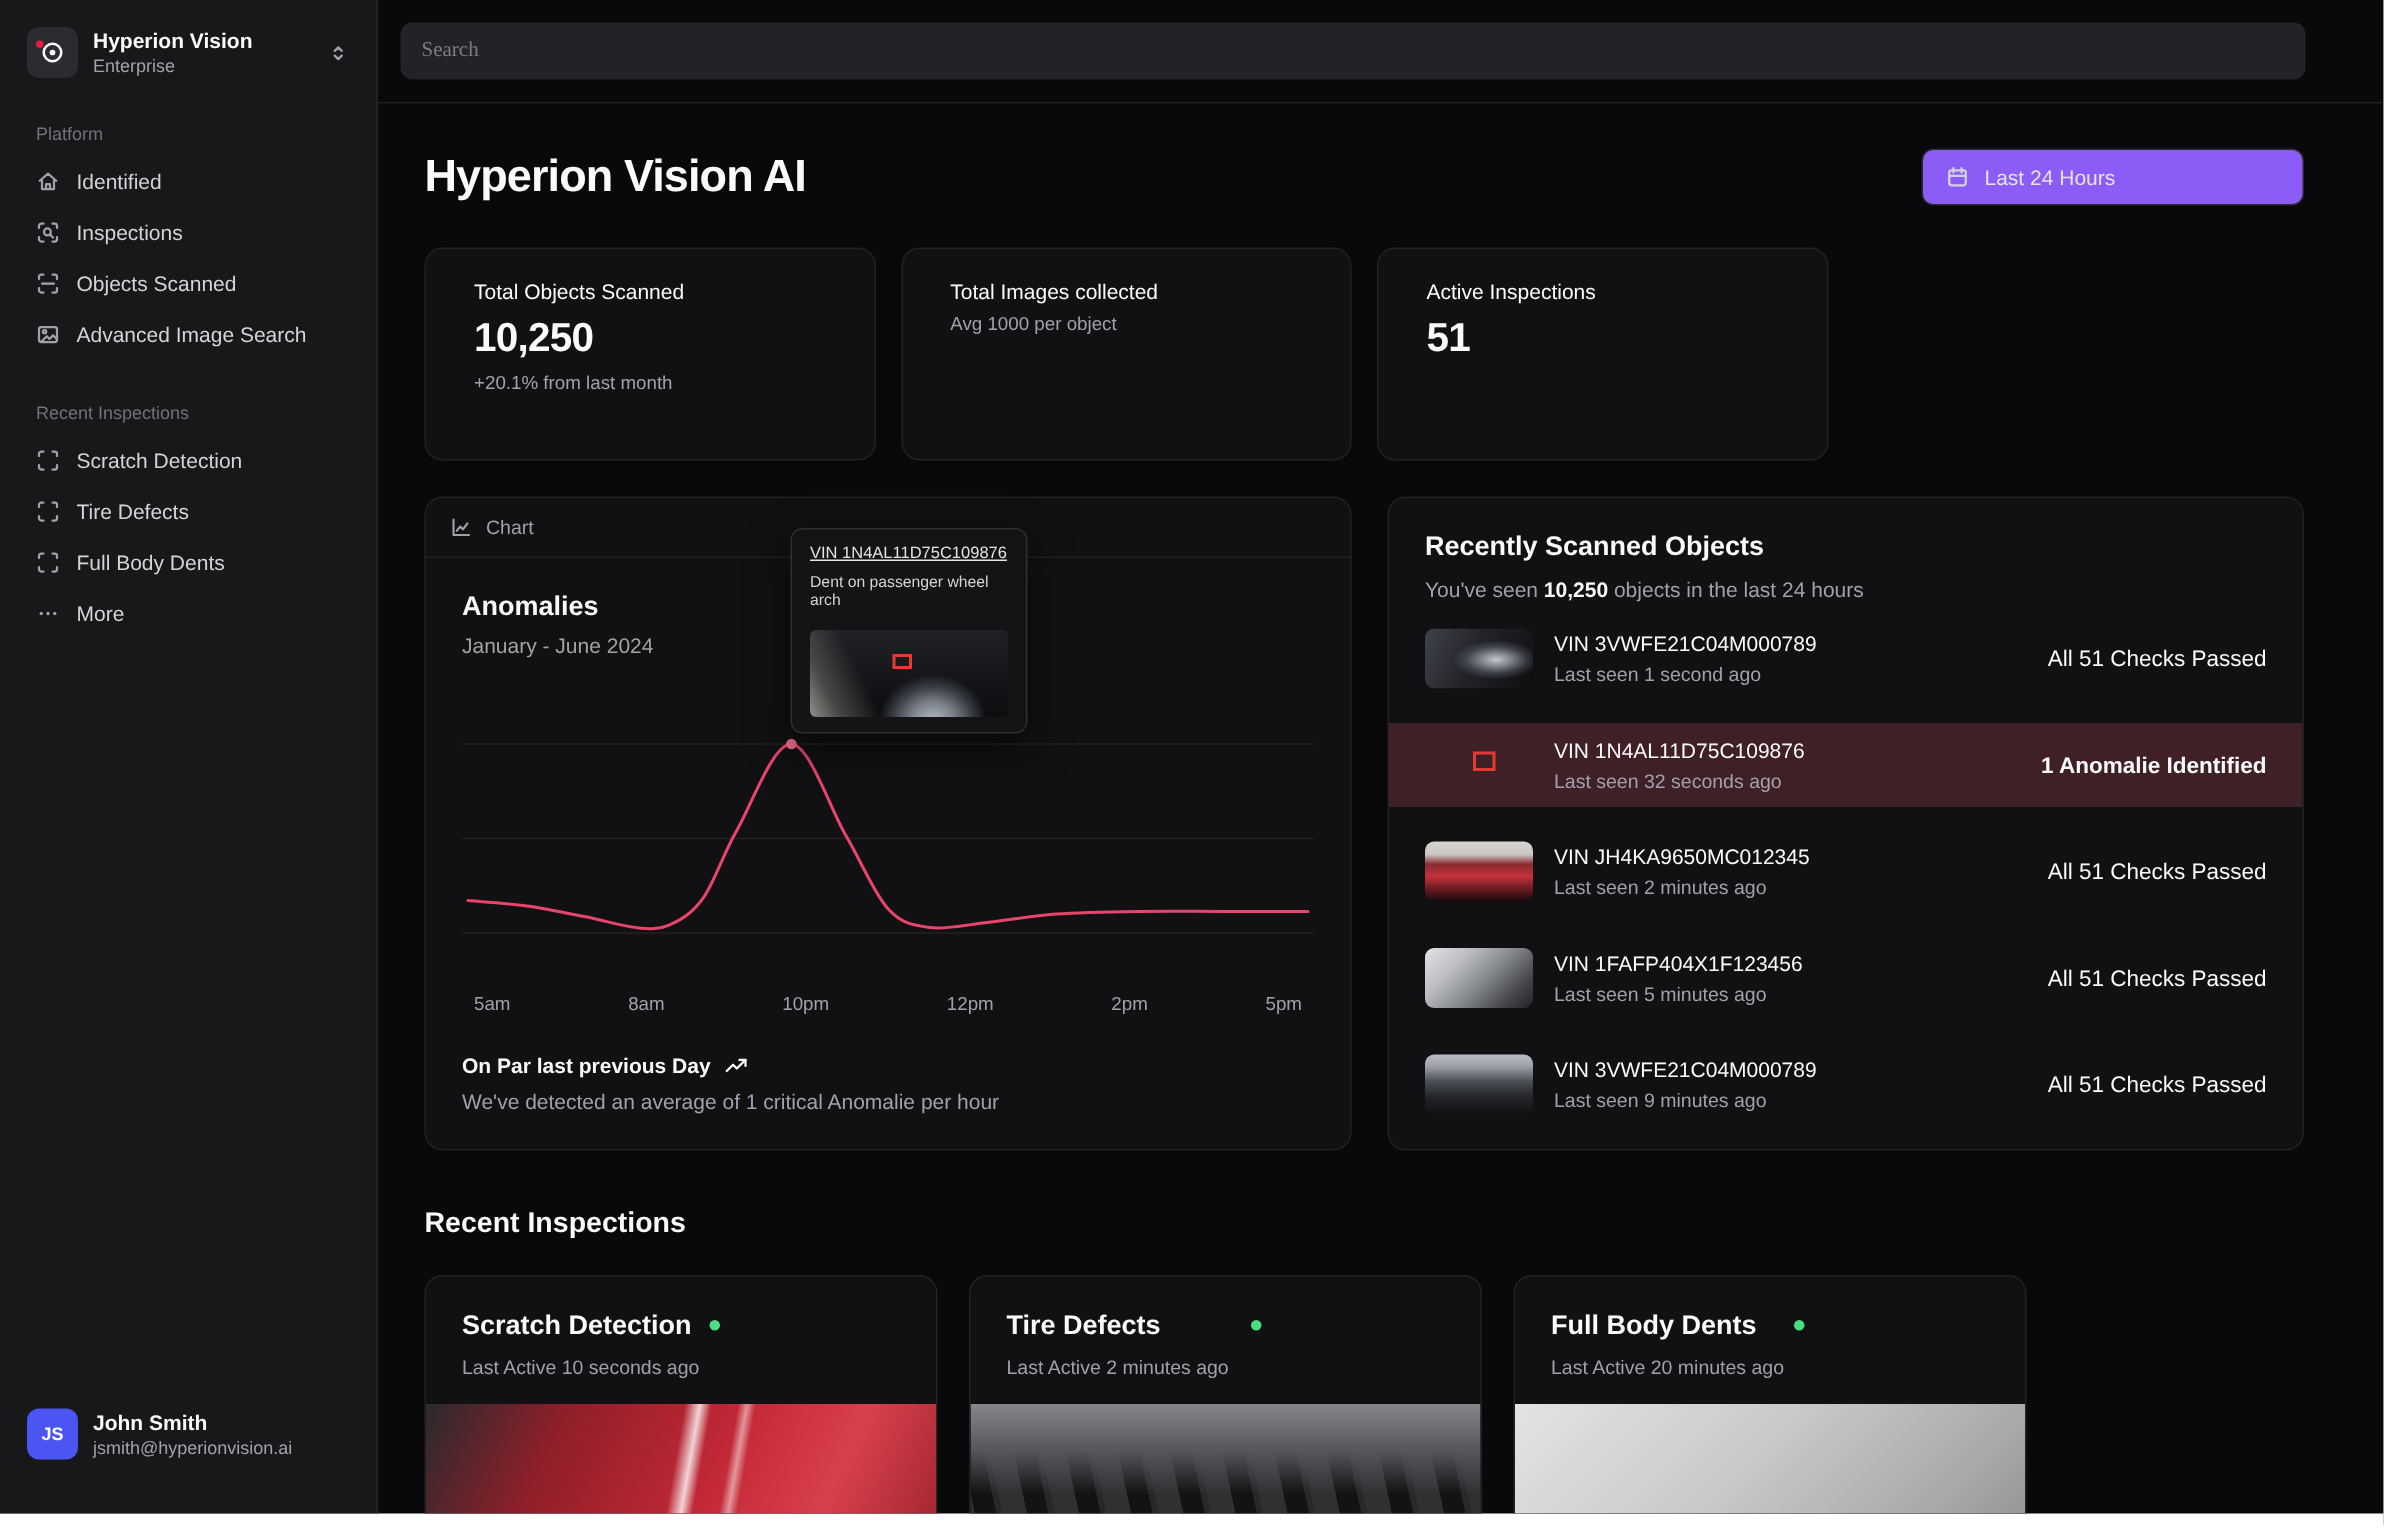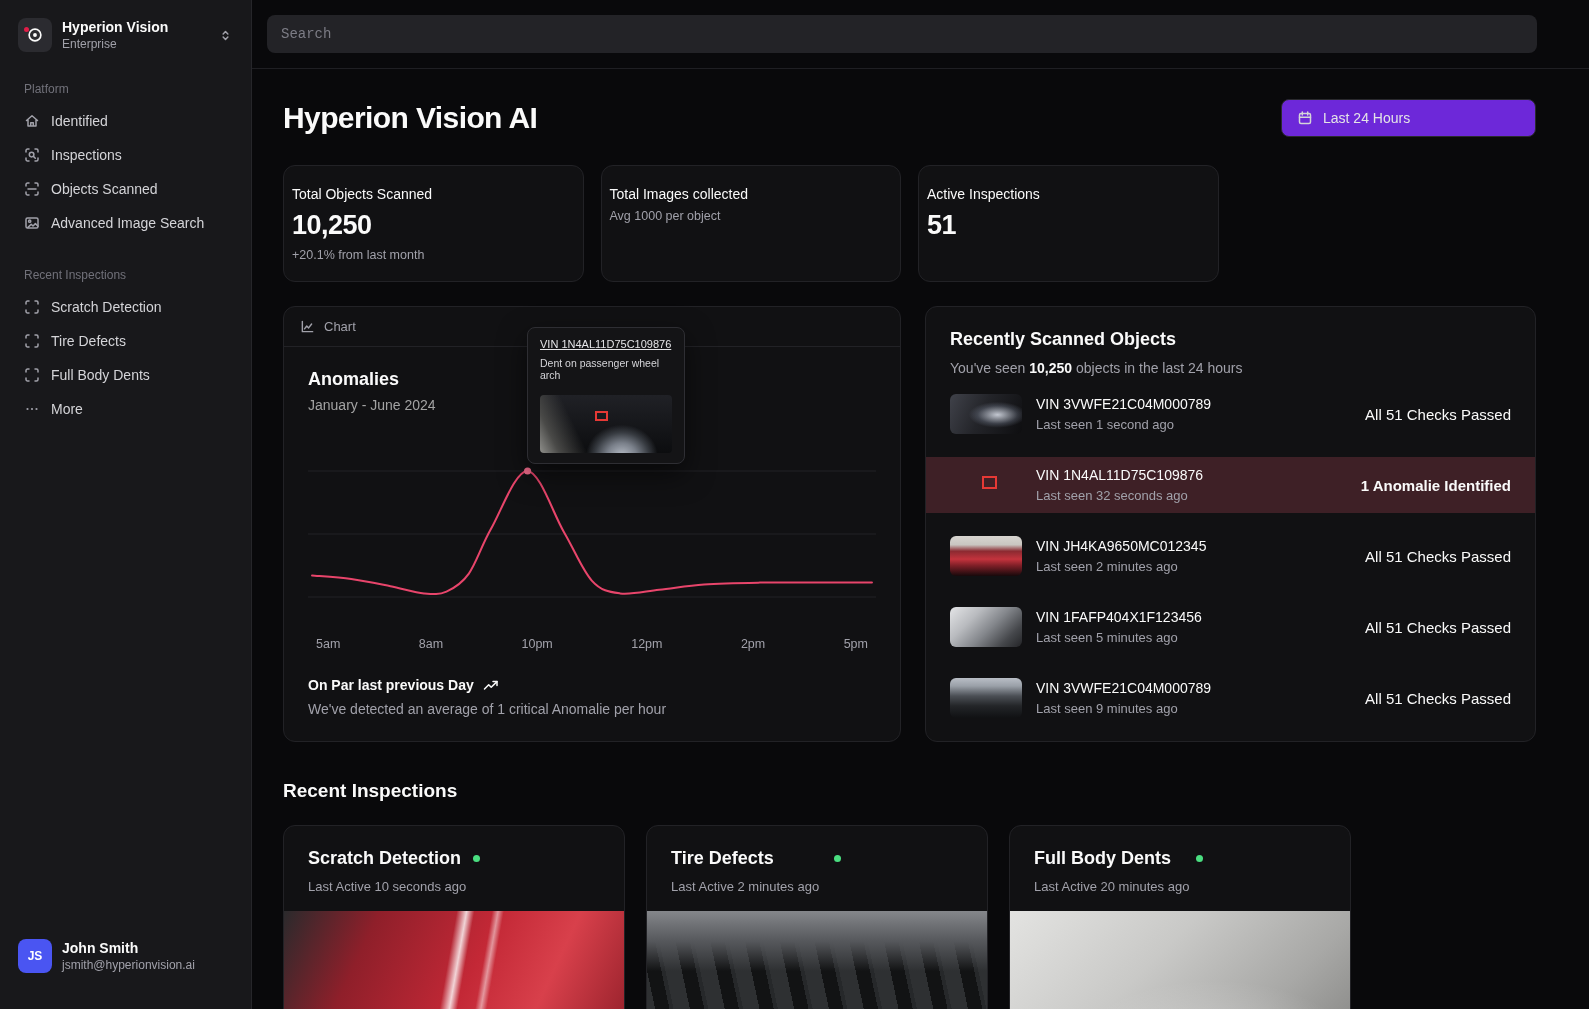--- a/index.html
+++ b/index.html
@@ -19,33 +19,33 @@
   .nav-item { display:flex; align-items:center; gap:11px; padding:9px 8px; border-radius:6px; color:#d4d4d8; font-size:14px; cursor:pointer; }
   .nav-ic { color:#a1a1aa; display:flex; flex:none; }
   .user { margin-top:auto; display:flex; align-items:center; gap:10px; padding:4px 2px; cursor:pointer; margin-bottom:14px; }
   .avatar { width:34px; height:34px; border-radius:8px; background:#4a55f2; color:#ffffff; font-size:12px; font-weight:700; display:flex; align-items:center; justify-content:center; flex:none; }
   .user-name { font-size:14px; font-weight:700; color:#fafafa; }
   .user-email { font-size:12px; color:#a1a1aa; margin-top:2px; }
 
   
   .main { flex:1; min-width:0; display:flex; flex-direction:column; }
   .topbar { padding:15px 52px 15px 15px; border-bottom:1px solid #1f1f23; }
-  .search { width:100%; height:38px; background:#232327; border:none; outline:none; border-radius:8px; padding:0 14px; color:#e4e4e7; font-size:14px; font-family:Liberation Mono, monospace; }
+  .search { width:100%; height:38px; background:#232327; border:none; outline:none; border-radius:8px; padding:0 14px; color:#e4e4e7; font-size:14px; font-family:Liberation Serif, serif; }
   .search::placeholder { color:#7c7c85; }
   .content { flex:1; overflow:hidden; padding:30px 53px 0 31px; }
 
   .page-head { display:flex; justify-content:space-between; align-items:center; }
   .page-title { font-size:30px; font-weight:700; letter-spacing:-0.6px; color:#fafafa; }
-  .range-btn { display:flex; align-items:center; gap:10px; height:38px; width:255px; padding:0 15px; border:1px solid #2a2a2e; border-radius:8px; background:#6d28d9; color:#e4e4e7; font-size:14px; cursor:pointer; font-family:inherit; }
+  .range-btn { display:flex; align-items:center; gap:10px; height:38px; width:255px; padding:0 15px; border:1px solid #2a2a2e; border-radius:8px; background:#8b5cf6; color:#e4e4e7; font-size:14px; cursor:pointer; font-family:inherit; }
   .range-btn .ic { color:#d4d4d8; display:flex; }
 
   
   .stats { display:grid; grid-template-columns:repeat(4,1fr); gap:17px; margin-top:28px; }
   .card { background:#111113; border:1px solid #222226; border-radius:12px; }
-  .stat-card { padding:20px 8px; height:117px; }
+  .stat-card { padding:20px 32px; height:142px; }
   .stat-label { font-size:14px; color:#fafafa; }
   .stat-value { font-size:27px; font-weight:700; letter-spacing:-0.5px; margin-top:8px; color:#fafafa; }
   .stat-note { font-size:12.5px; color:#a1a1aa; margin-top:7px; }
 
   
   .mid { display:grid; grid-template-columns:618fr 611fr; gap:24px; margin-top:24px; height:436px; }
   .chart-card { position:relative; display:flex; flex-direction:column; }
   .chart-head { display:flex; align-items:center; gap:9px; padding:12px 16px; border-bottom:1px solid #222226; color:#a1a1aa; font-size:13px; }
   .chart-body { padding:22px 24px 0; }
   .chart-title { font-size:18px; font-weight:700; color:#fafafa; }

